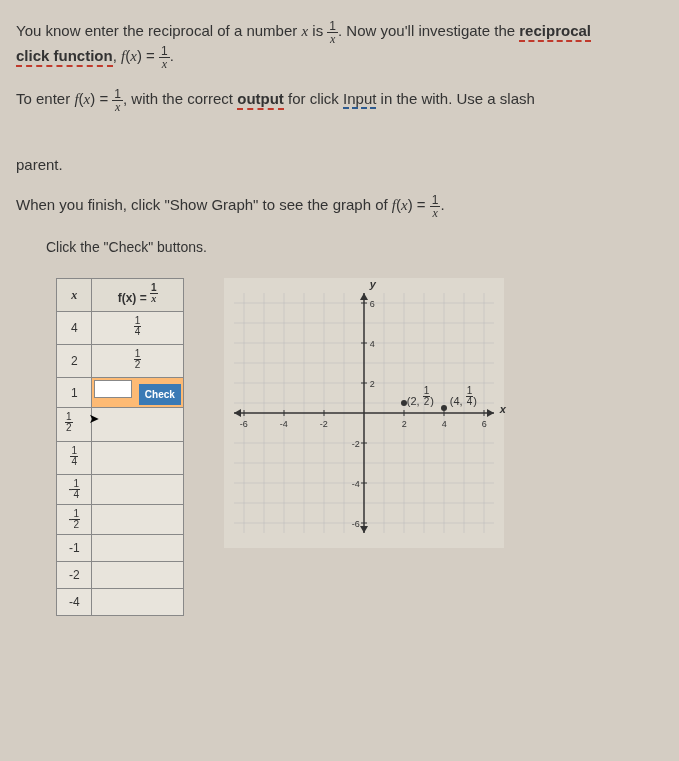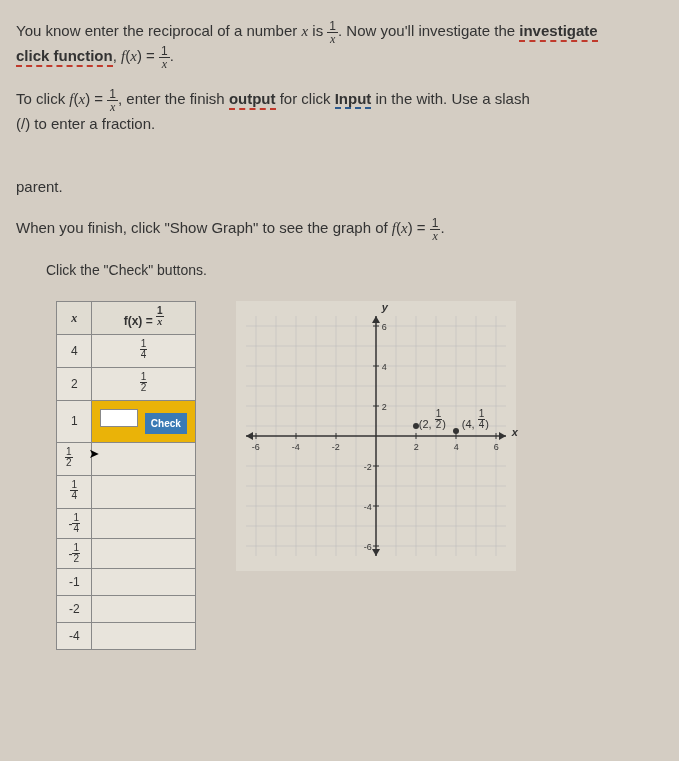--- a/index.html
+++ b/index.html
@@ -14,21 +14,21 @@
       line-height: 1.5;
     }
     .para { margin-bottom: 18px; }
     .underline-red { 
       border-bottom: 2px dashed #c0392b; 
       font-weight: bold;
       padding-bottom: 1px;
     }
     .underline-blue {
       border-bottom: 2px dashed #2e5b8f;
-      font-weight: bold;
+      font-weight: normal;
     }
     .math-ital { font-style: italic; font-family: 'Times New Roman', serif; }
     .frac {
       display: inline-block;
       vertical-align: middle;
       text-align: center;
       font-size: 12px;
       line-height: 1;
     }
     .frac .num { display: block; border-bottom: 1px solid #333; padding: 0 2px; }
@@ -53,22 +53,22 @@
       text-align: center;
       background: #e8e4dc;
       min-width: 34px;
       height: 24px;
     }
     .input-table th {
       font-weight: bold;
       background: #e0dcd2;
     }
     .input-table td.active-cell {
-      background: #eab308;
-      padding: 8px;
+      background: #fdba74;
+      padding: 2px;
     }
     .input-box {
       width: 38px;
       height: 18px;
       border: 1px solid #888;
       display: inline-block;
       background: #fff;
     }
     .check-btn {
       background: #3a7ab5;
@@ -127,27 +127,26 @@
       line-height: 1;
     }
     .tbl-frac .n { display: block; border-bottom: 1px solid #333; padding: 0 1px; }
     .tbl-frac .d { display: block; padding: 0 1px; }
     .neg { display: inline-flex; align-items: center; }
   </style>
 </head>
 <body>
 
 <div class="para">
-  <span>You know enter the reciprocal of a number </span><span class="math-ital">x</span><span> is </span><span class="frac"><span class="num">1</span><span class="den math-ital">x</span></span><span>. Now you'll investigate the </span><span class="underline-red">investigate</span><br>
+  <span>You know enter the reciprocal of a number </span><span class="math-ital">x</span><span> is </span><span class="frac"><span class="num">1</span><span class="den math-ital">x</span></span><span>. Now you'll investigate the </span><span class="underline-red">reciprocal</span><br>
   <span class="underline-red">click function</span><span>, </span><span class="math-ital">f</span>(<span class="math-ital">x</span>) = <span class="frac"><span class="num">1</span><span class="den math-ital">x</span></span>.
 </div>
 
 <div class="para">
-  <span>To click </span><span class="math-ital">f</span>(<span class="math-ital">x</span>) = <span class="frac"><span class="num">1</span><span class="den math-ital">x</span></span><span>, enter the finish </span><span class="underline-red">output</span><span> for click </span><span class="underline-blue">Input</span><span> in the with. Use a slash</span><br>
-  <span>(/) to enter a fraction.</span>
+  <span>To enter </span><span class="math-ital">f</span>(<span class="math-ital">x</span>) = <span class="frac"><span class="num">1</span><span class="den math-ital">x</span></span><span>, with the correct </span><span class="underline-red">output</span><span> for click </span><span class="underline-blue">Input</span><span> in the with. Use a slash</span><br>
 </div>
 
 <div class="para">
   <br>
   <span>parent.</span>
 </div>
 
 <div class="para">
   <span>When you finish, click "Show Graph" to see the graph of </span><span class="math-ital">f</span>(<span class="math-ital">x</span>) = <span class="frac"><span class="num">1</span><span class="den math-ital">x</span></span>.
 </div>

